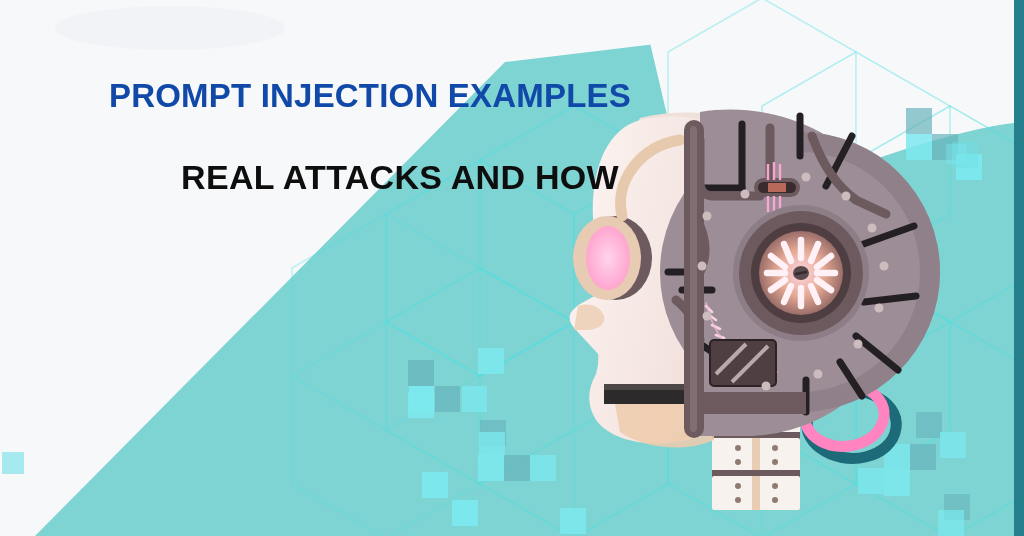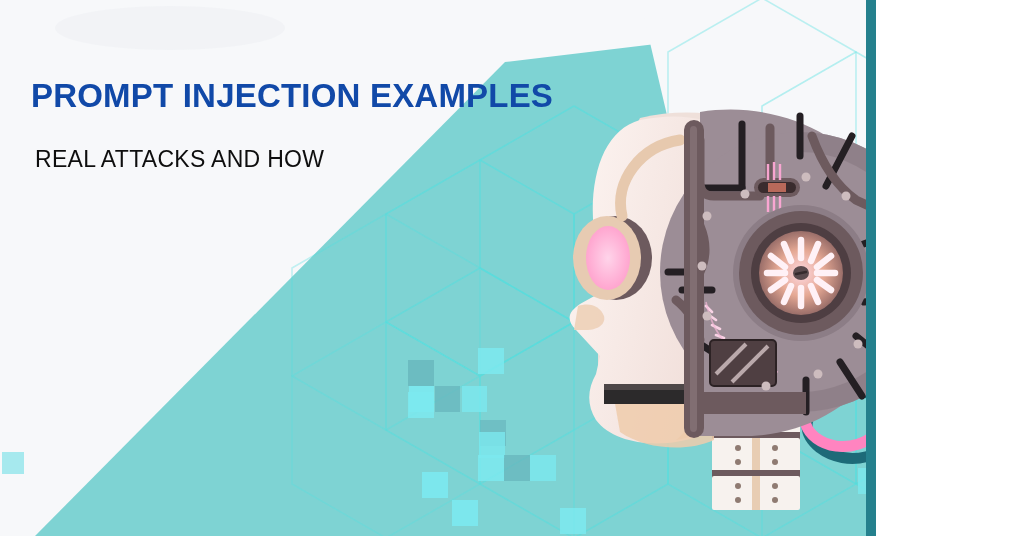--- a/index.html
+++ b/index.html
@@ -7,24 +7,25 @@
     margin: 0;
     padding: 0;
     background: #ffffff;
   }
   body {
     font-family: "Liberation Sans", "DejaVu Sans", sans-serif;
   }
 
   .banner {
     position: relative;
-    width: 876px;
+    width: 1024px;
     height: 536px;
     overflow: hidden;
     background: #f7f8fa;
+    text-align: right;
   }
 
   
   .bg-art {
     position: absolute;
     inset: 0;
     width: 1024px;
     height: 536px;
     display: block;
   }
@@ -54,25 +55,25 @@
     font-size: 33px;
     line-height: 1.08;
     font-weight: 700;
     letter-spacing: 0.2px;
     color: #1149a8;
     text-transform: uppercase;
     white-space: nowrap;
   }
 
   .subhead {
-    margin: 4px;
+    margin: 12px;
     padding-top: 22px;
-    font-size: 23px;
+    font-size: 34px;
     line-height: 1.72;
-    font-weight: 400;
+    font-weight: 700;
     letter-spacing: 0.3px;
     color: #0e0e0e;
     text-transform: uppercase;
   }
   .subhead .line {
     display: block;
     white-space: nowrap;
   }
 
   

